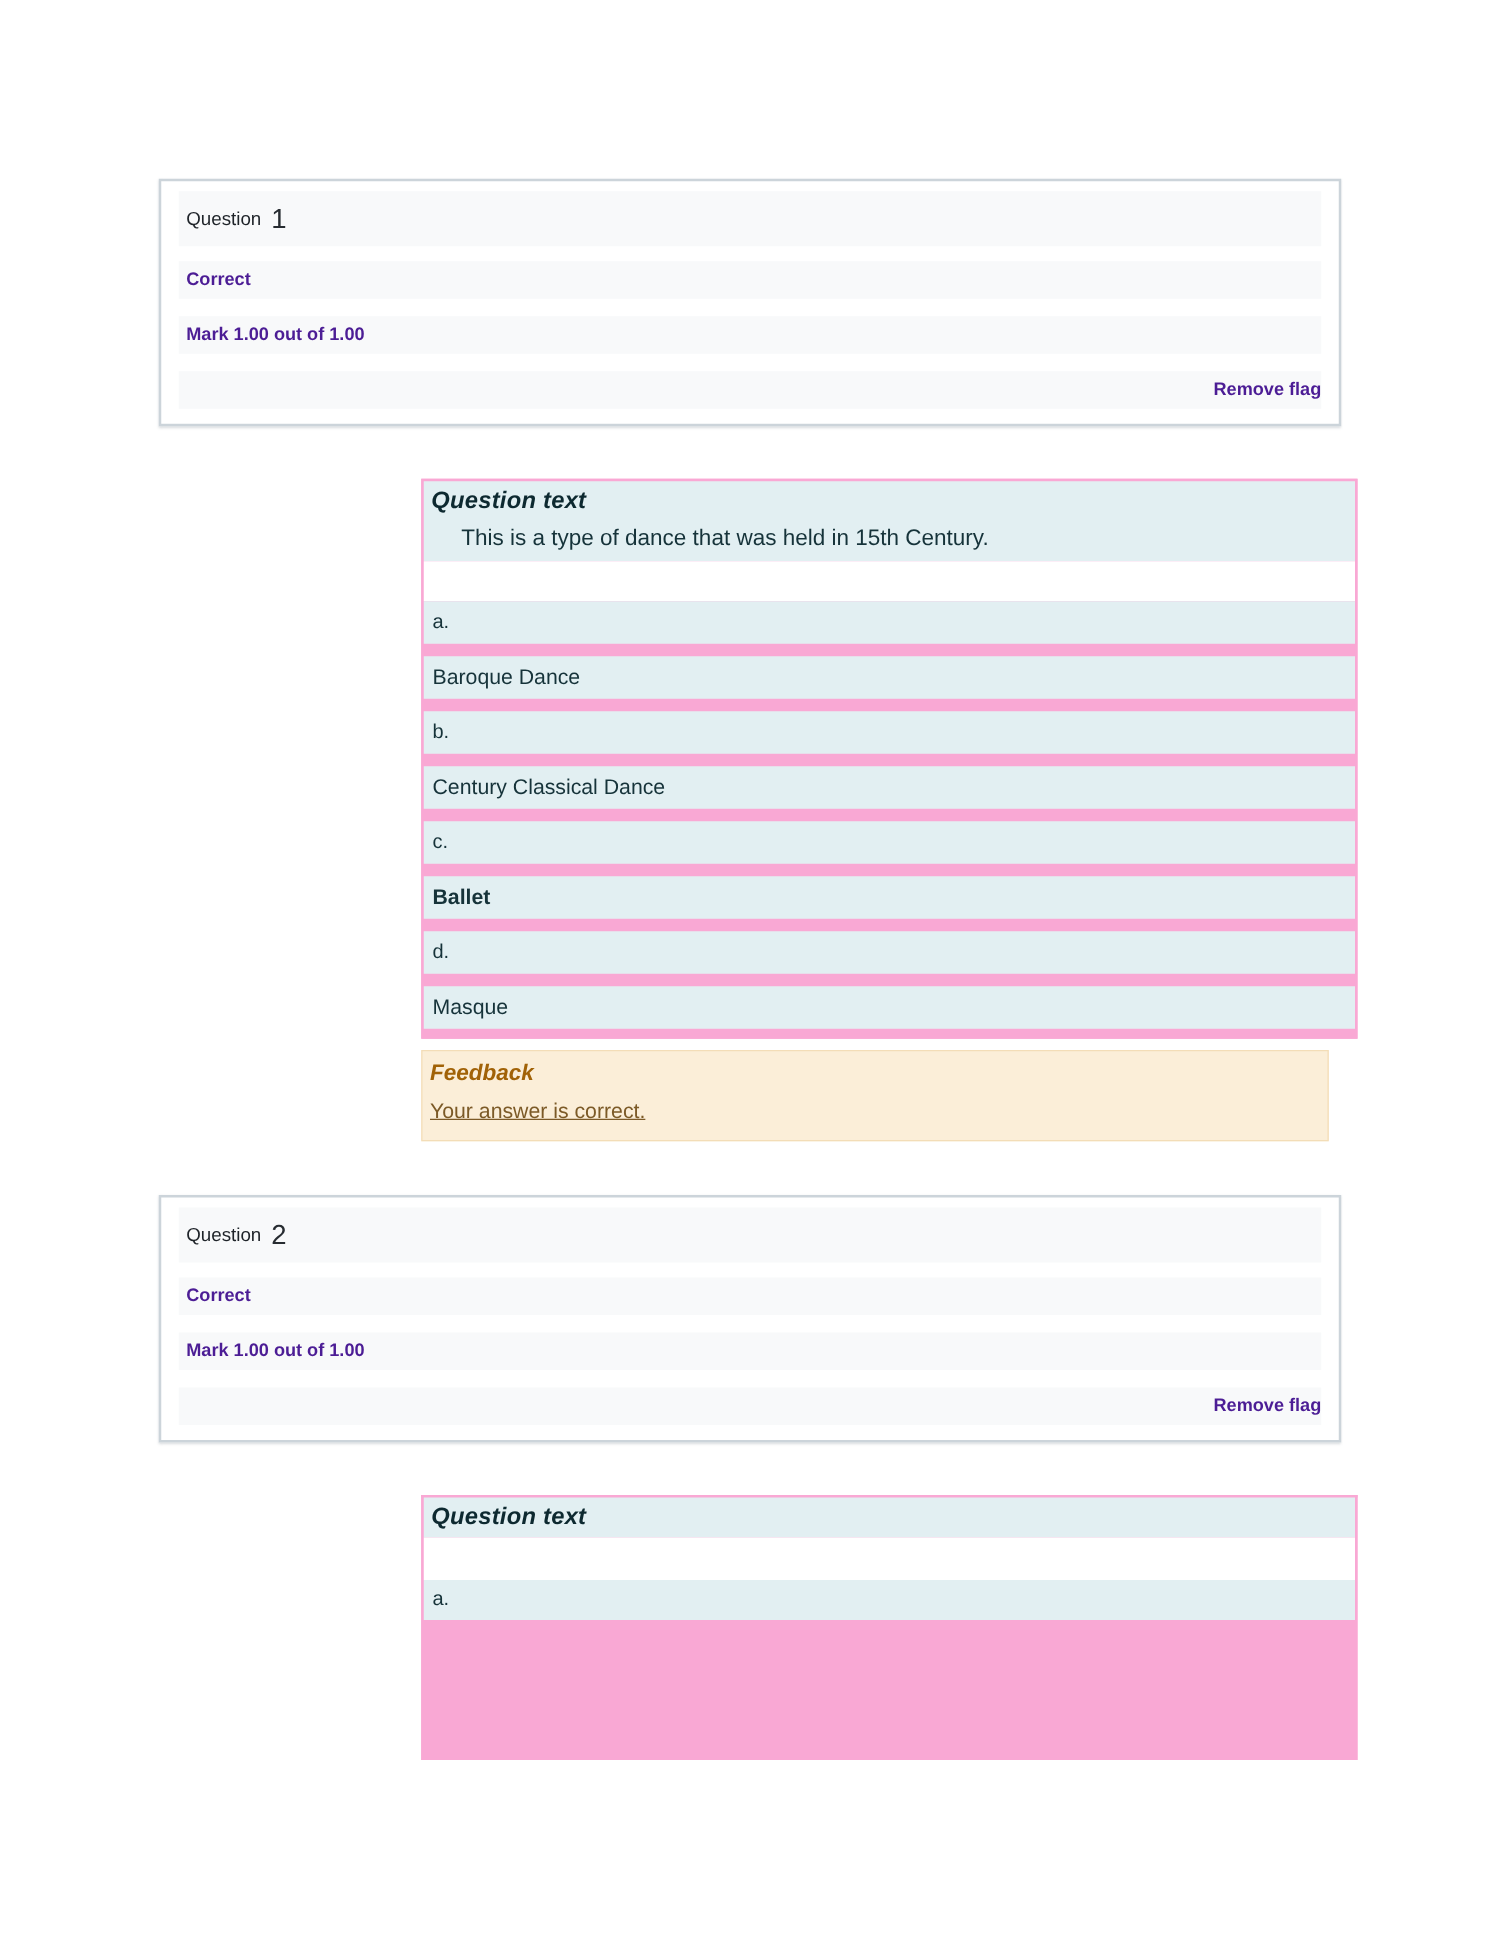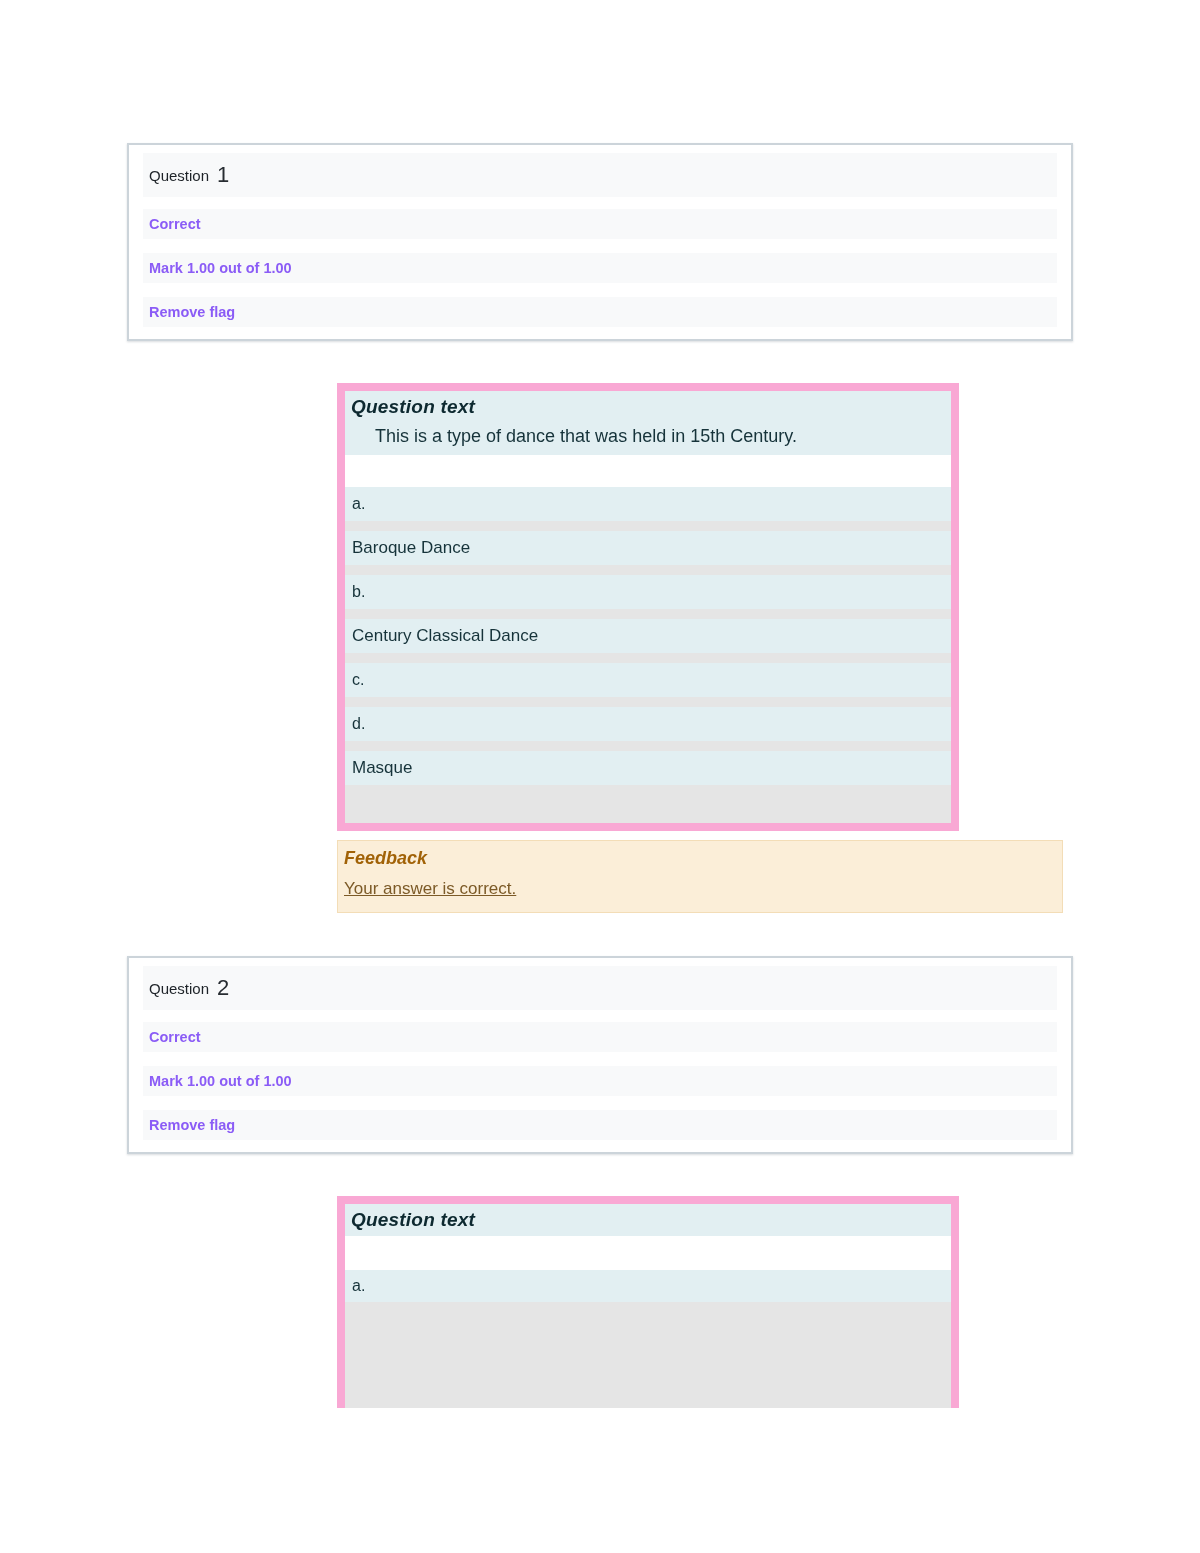--- a/index.html
+++ b/index.html
@@ -18,29 +18,29 @@
     padding:8px 14px;
   }
   #info1 { top:143px; }
   #info2 { top:956px; }
   .info-row {
     background:#f8f9fa; display:flex; align-items:center;
     padding-left:6px;
   }
   .r-title  { height:44px; margin-bottom:12px; }
   .r-small  { height:30px; margin-bottom:14px; }
-  .r-last   { margin-bottom:0; }
+  .r-last   { margin-bottom:0;justify-content:flex-end; }
   .q-label  { font-weight:400; font-size:15px; color:#1e2328; }
   .q-num    { font-weight:400; font-size:22px; color:#272c31; margin-left:8px; }
-  .info-txt { font-weight:700; font-size:14.5px; color:#8b5cf6; }
+  .info-txt { font-weight:700; font-size:14.5px; color:#4c1d95; }
 
   
   .qtext-box {
-    position:absolute; left:337px; width:622px;
-    background:#e5e5e5; border:8px solid #f9a8d4;
+    position:absolute; left:337px; width:749px;
+    background:#f9a8d4; border:2px solid #f9a8d4;
   }
   #qtext1 { top:383px;  height:448px; }
   #qtext2 { top:1196px; height:212px; border-bottom:none; }
 
   .qt-header { background:#e2eff2; padding:4px 8px 4px 6px; }
   .qt-heading {
     font-style:italic; font-weight:700; font-size:19px;
     line-height:24px; color:#0d2930; letter-spacing:.2px;
   }
   .qt-body {
@@ -98,20 +98,21 @@
   </div>
   <div class="spacer-lg"></div>
 
   <div class="opt-row letter">a.</div>
   <div class="opt-row">Baroque Dance</div>
 
   <div class="opt-row letter">b.</div>
   <div class="opt-row">Century Classical Dance</div>
 
   <div class="opt-row letter">c.</div>
+  <div class="opt-row correct-opt">Ballet</div>
 
   <div class="opt-row letter">d.</div>
   <div class="opt-row last">Masque</div>
 </div>
 
 <div class="feedback-box">
   <div class="fb-heading">Feedback</div>
   <div class="fb-body">Your answer is correct.</div>
 </div>
 

